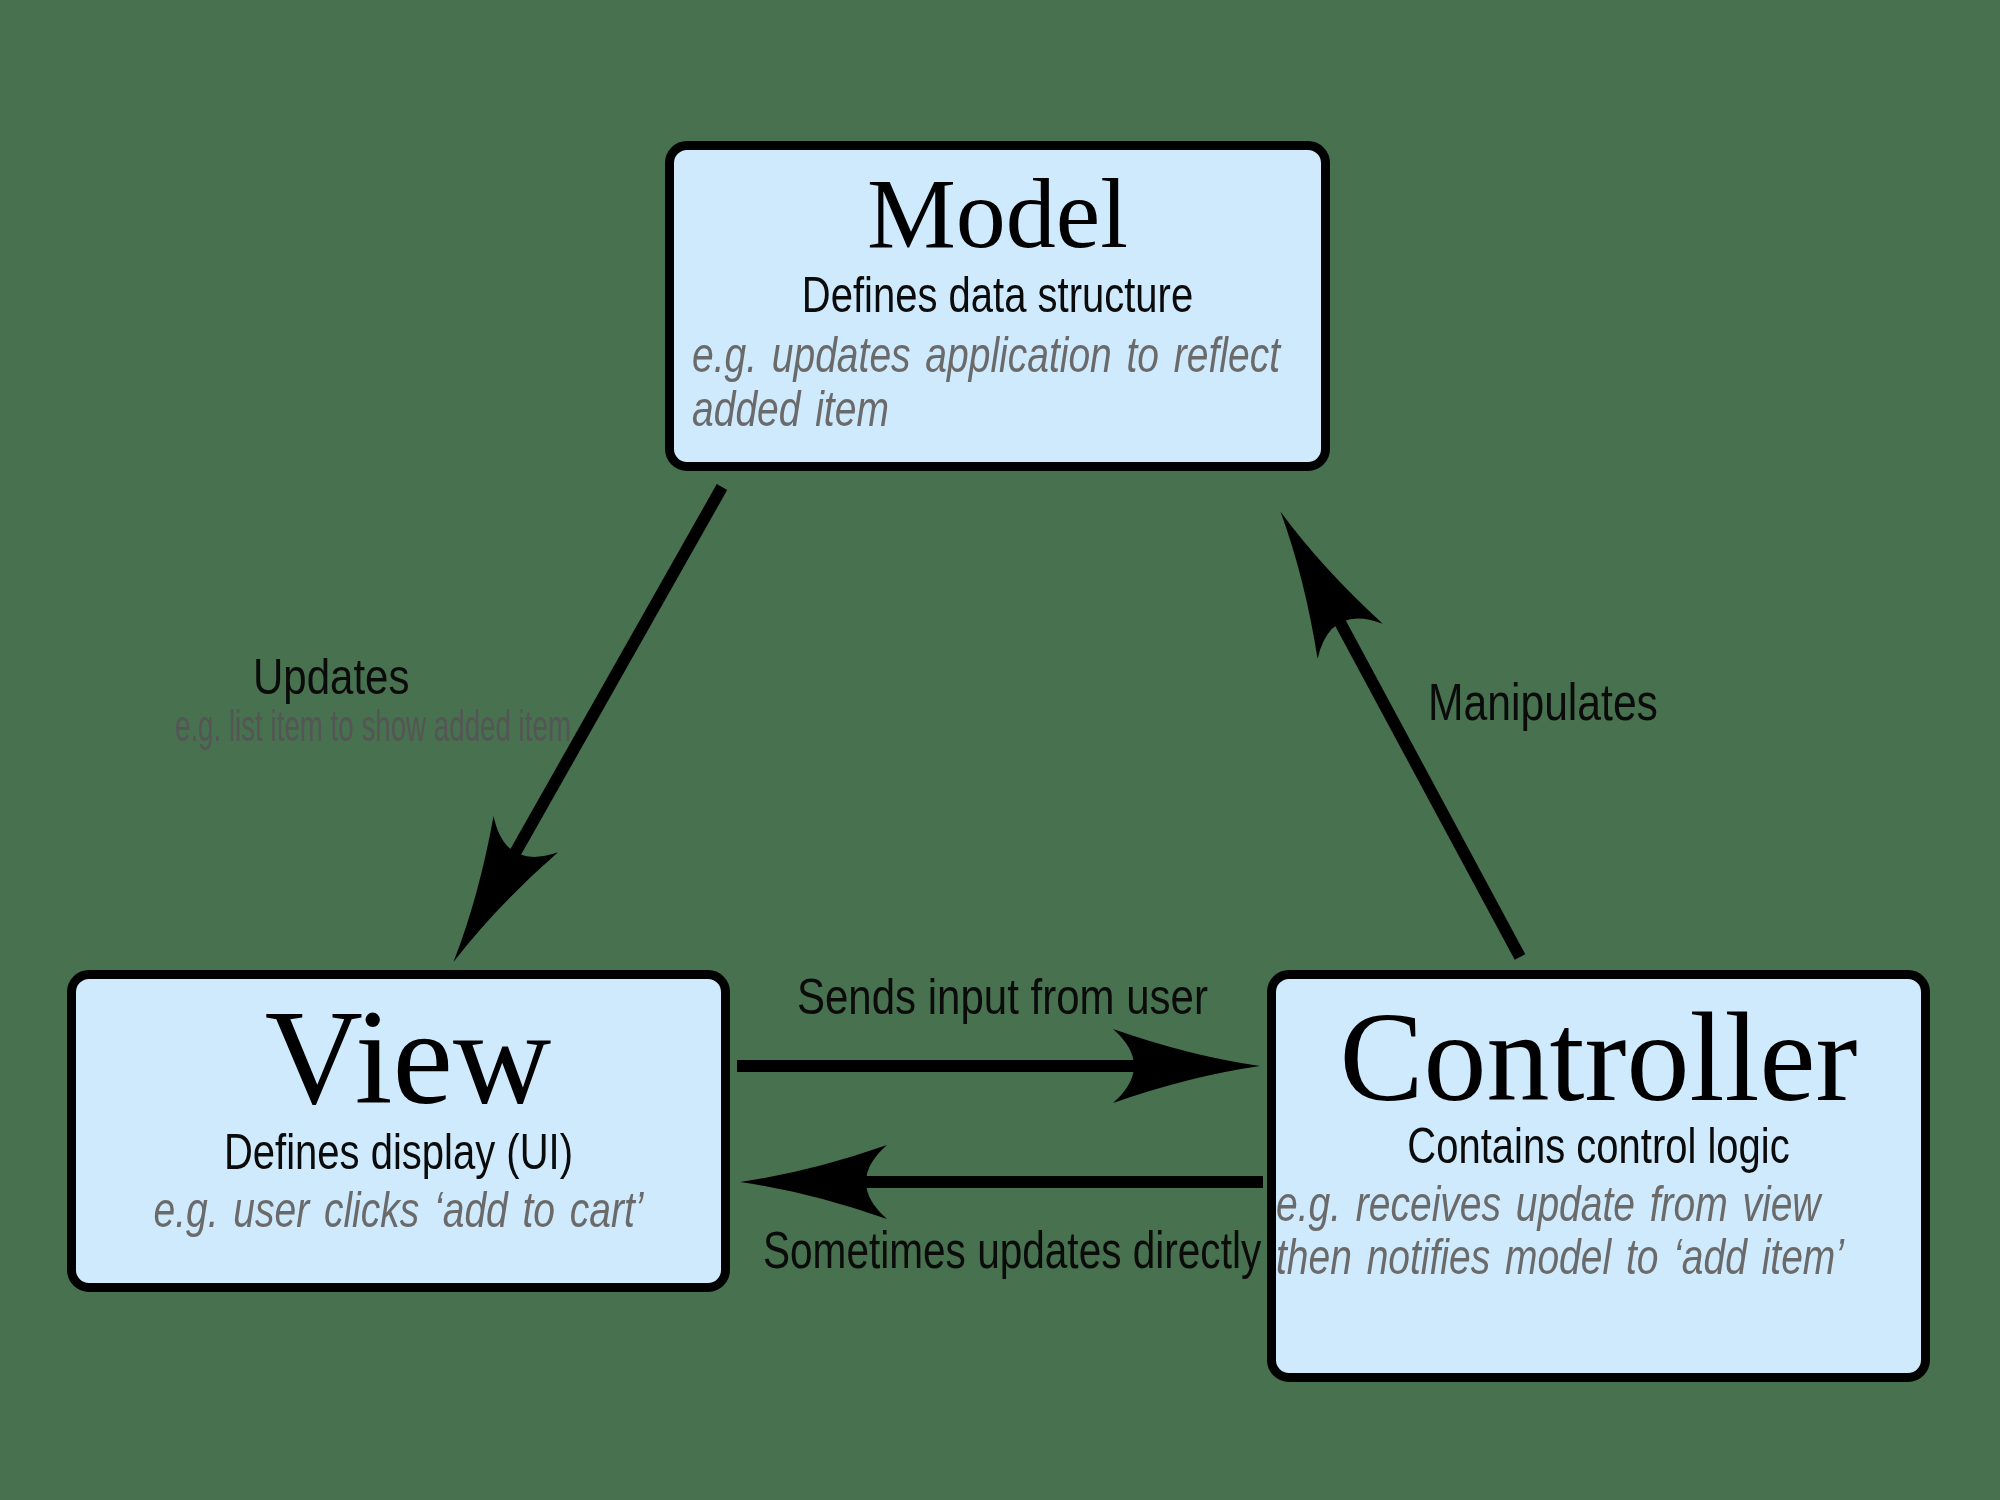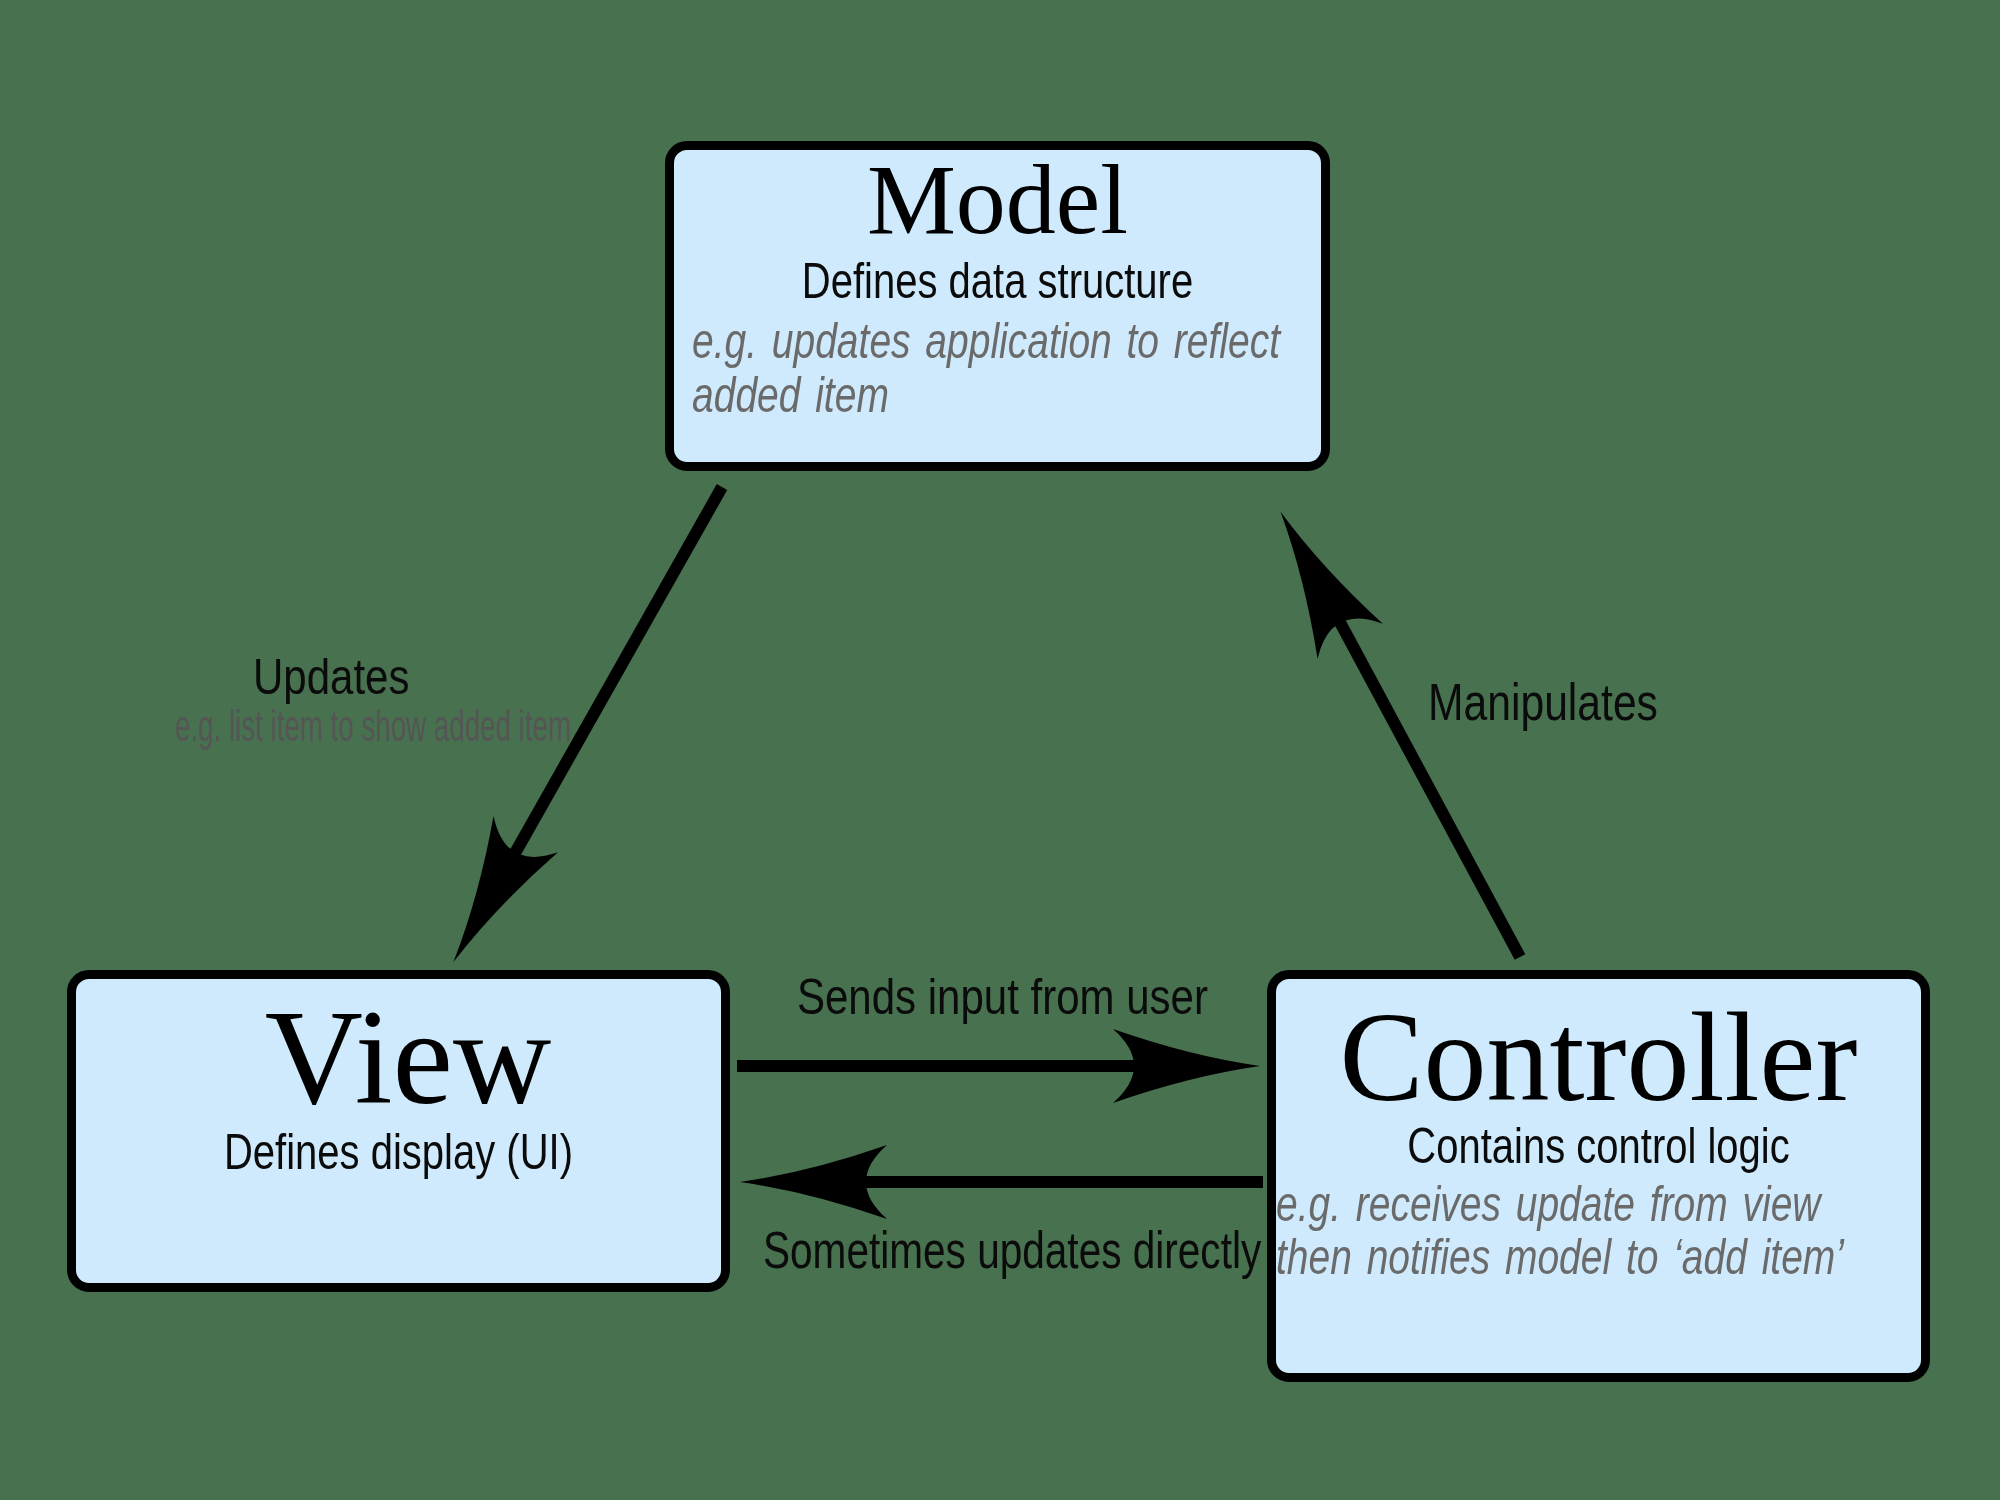--- a/index.html
+++ b/index.html
@@ -66,21 +66,21 @@
     font-style: italic;
   }
   .eg .line {
     white-space: nowrap;
     transform: scaleX(0.78);
     transform-origin: 0 50%;
   }
   .eg.centered .line { transform-origin: 50% 50%; }
 
   .model-box { left: 665px; top: 141px; width: 665px; height: 330px; }
-  .model-box .box-title { font-size: 100px; }
+  .model-box .box-title { font-size: 100px; margin-top: 14px; }
   .model-box .eg { text-align: left; padding-left: 18px; margin-top: 8px; }
 
   .view-box { left: 67px; top: 970px; width: 663px; height: 322px; }
   .view-box .box-title { font-size: 136px; margin-top: 10px; margin-left: 19px; }
   .view-box .sub { margin-top: 2px; }
   .view-box .eg { margin-top: 6px; }
 
   .controller-box { left: 1267px; top: 970px; width: 663px; height: 412px; }
   .controller-box .box-title { font-size: 126px; margin-top: 16px; }
   .controller-box .sub { margin-top: 0; }
@@ -132,20 +132,23 @@
     <div class="sub">Defines data structure</div>
     <div class="eg">
       <div class="line">e.g. updates application to reflect</div>
       <div class="line">added item</div>
     </div>
   </div>
 
   <div class="box view-box">
     <div class="box-title">View</div>
     <div class="sub">Defines display (UI)</div>
+    <div class="eg centered">
+      <div class="line">e.g. user clicks ‘add to cart’</div>
+    </div>
   </div>
 
   <div class="box controller-box">
     <div class="box-title">Controller</div>
     <div class="sub">Contains control logic</div>
     <div class="eg">
       <div class="line">e.g. receives update from view</div>
       <div class="line">then notifies model to ‘add item’</div>
     </div>
   </div>

